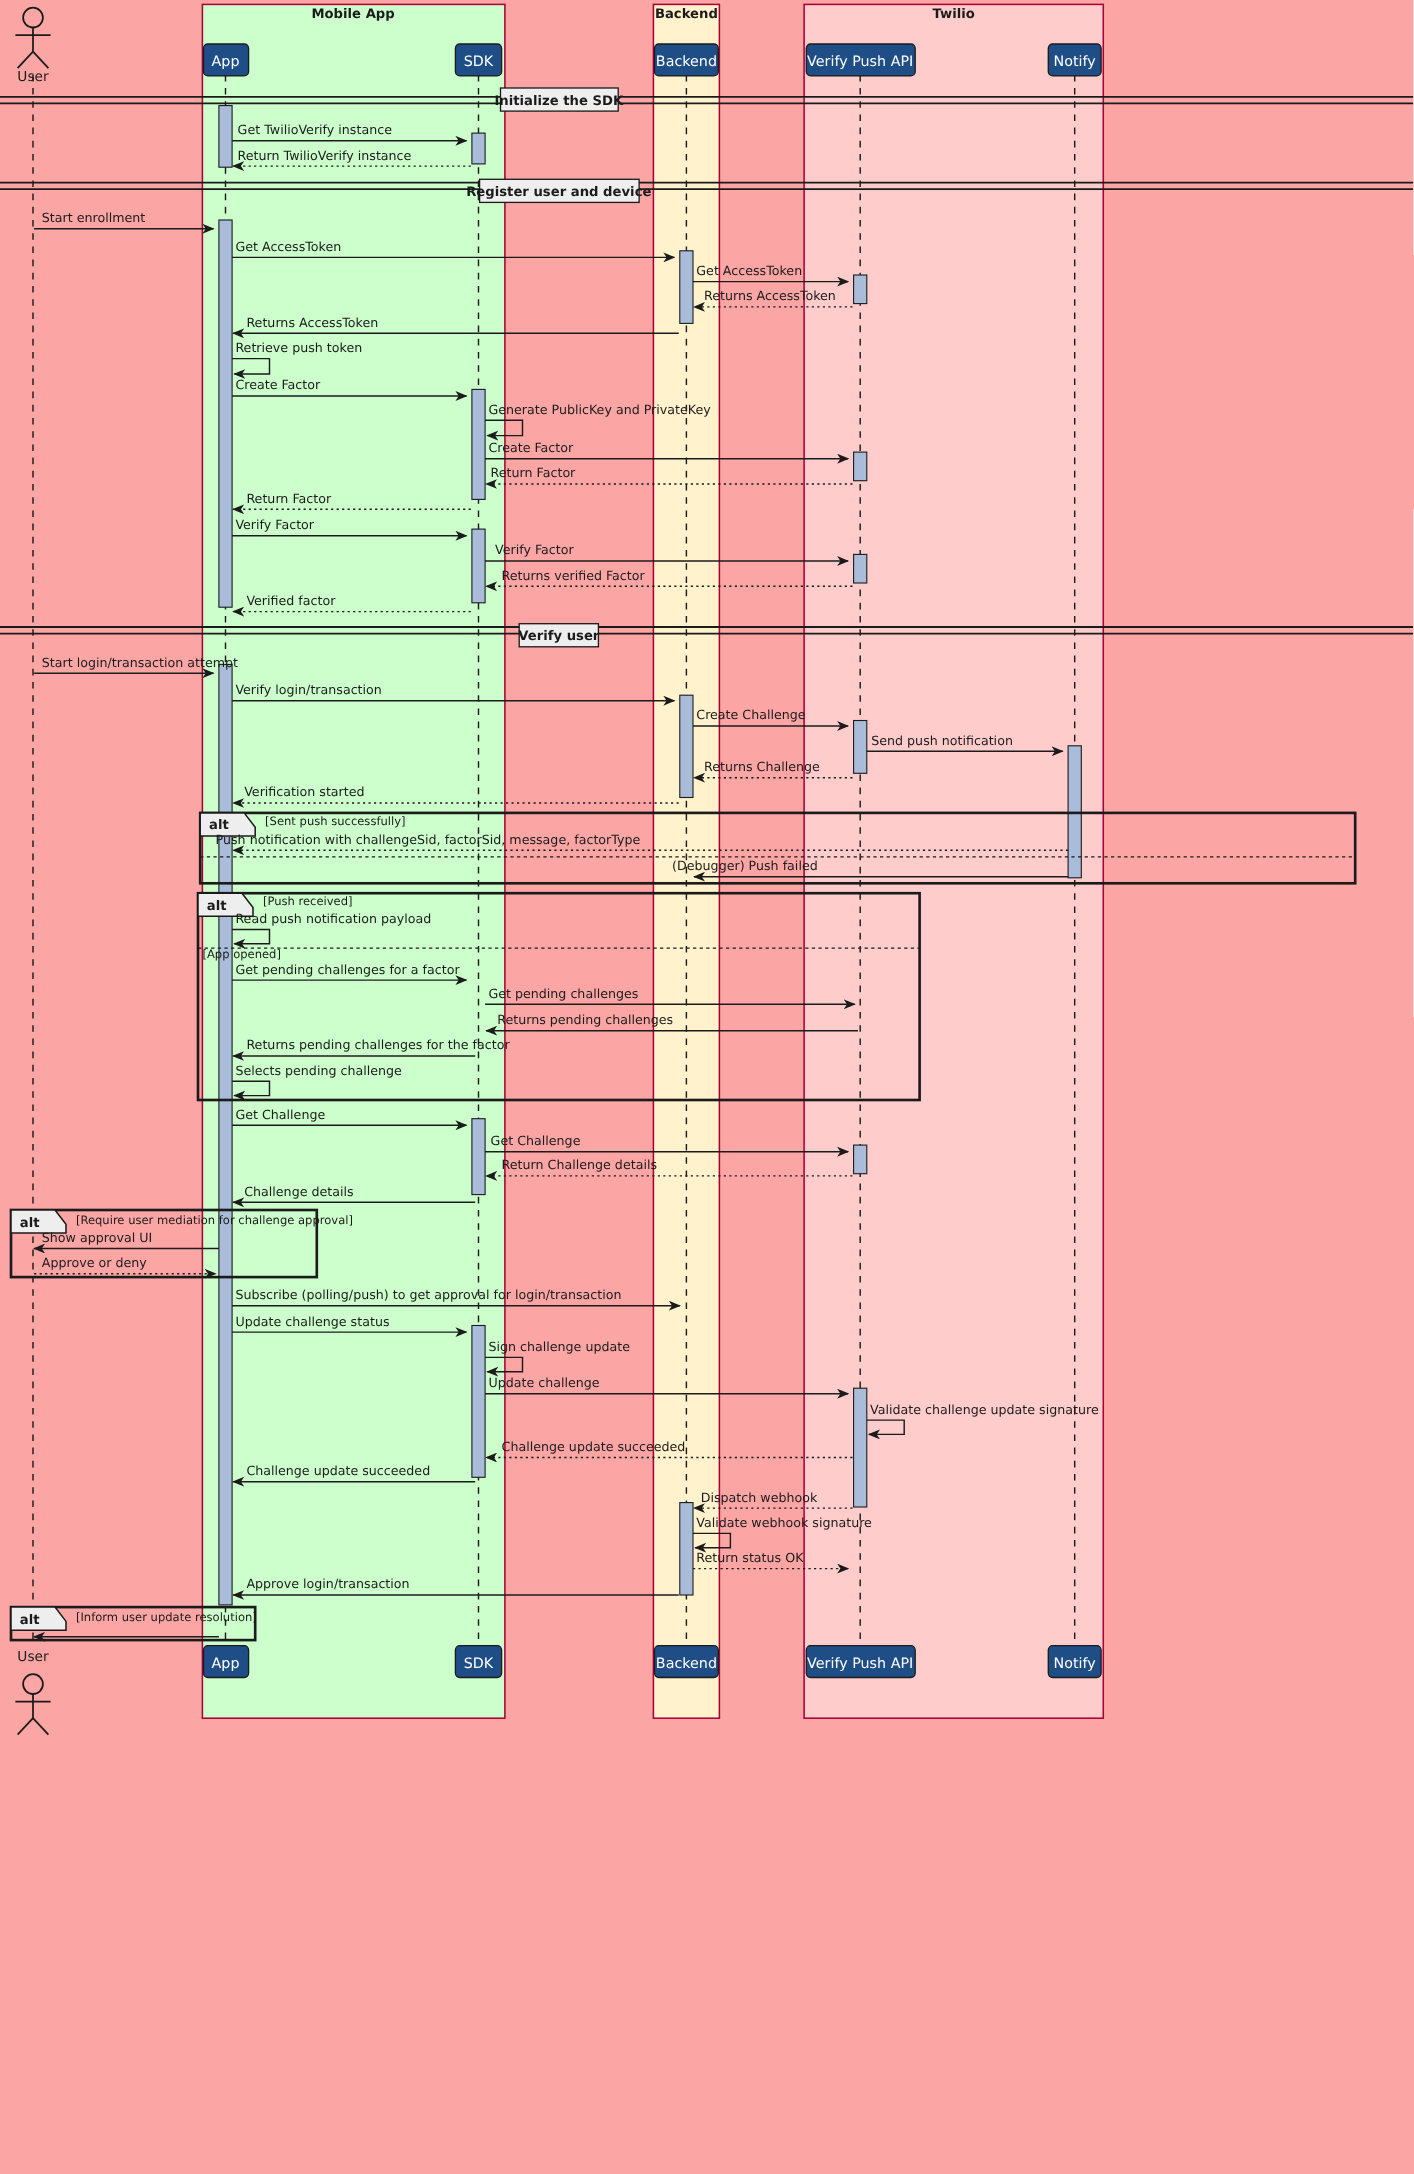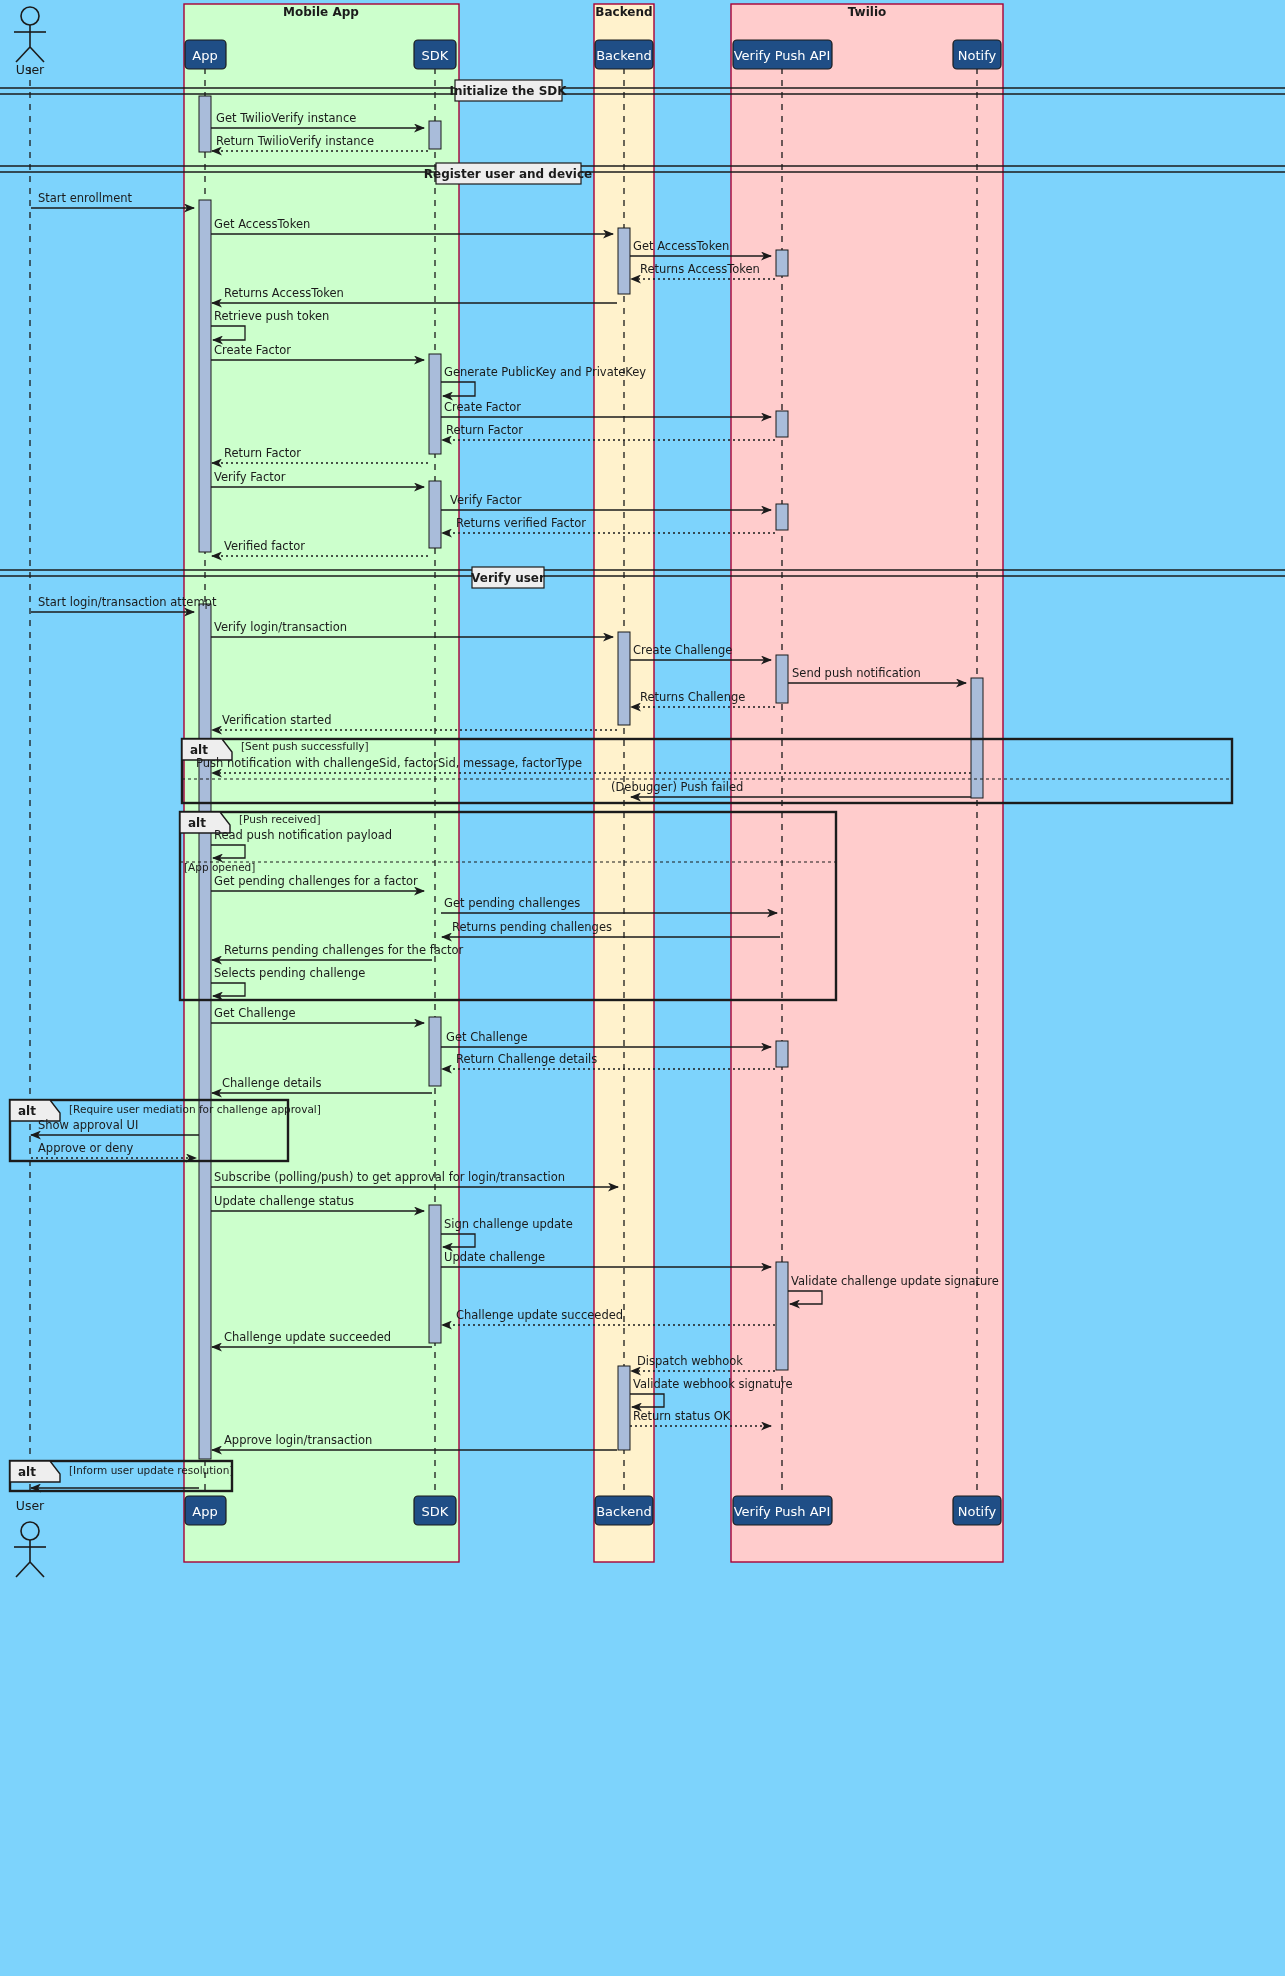--- a/index.html
+++ b/index.html
@@ -1,17 +1,17 @@
 <!DOCTYPE html>
 <html><head>
 <meta charset="utf-8">
 <style>
   html,body{margin:0;padding:0;background:#fff;}
   body{font-family:"DejaVu Sans","Liberation Sans",sans-serif;}
-  #stage{position:relative;width:1285px;height:1976px;background:#7dd3fc;overflow:hidden;}
+  #stage{position:relative;width:1285px;height:1976px;background:#fca5a5;overflow:hidden;}
   svg#diagram{position:absolute;left:0;top:0;width:1285px;height:1976px;}
   .lbl{font-family:"DejaVu Sans","Liberation Sans",sans-serif;font-size:11.5px;fill:#1b1b1b;}
   .lbl-b{font-family:"DejaVu Sans","Liberation Sans",sans-serif;font-size:12px;font-weight:bold;fill:#1b1b1b;}
   .lbl-w{font-family:"DejaVu Sans","Liberation Sans",sans-serif;font-size:13px;fill:#ffffff;}
   .lbl-sm{font-family:"DejaVu Sans","Liberation Sans",sans-serif;font-size:10.5px;fill:#1b1b1b;}
   .lbl-act{font-family:"DejaVu Sans","Liberation Sans",sans-serif;font-size:12.5px;fill:#1b1b1b;}
 </style>
 </head>
 <body>
 

